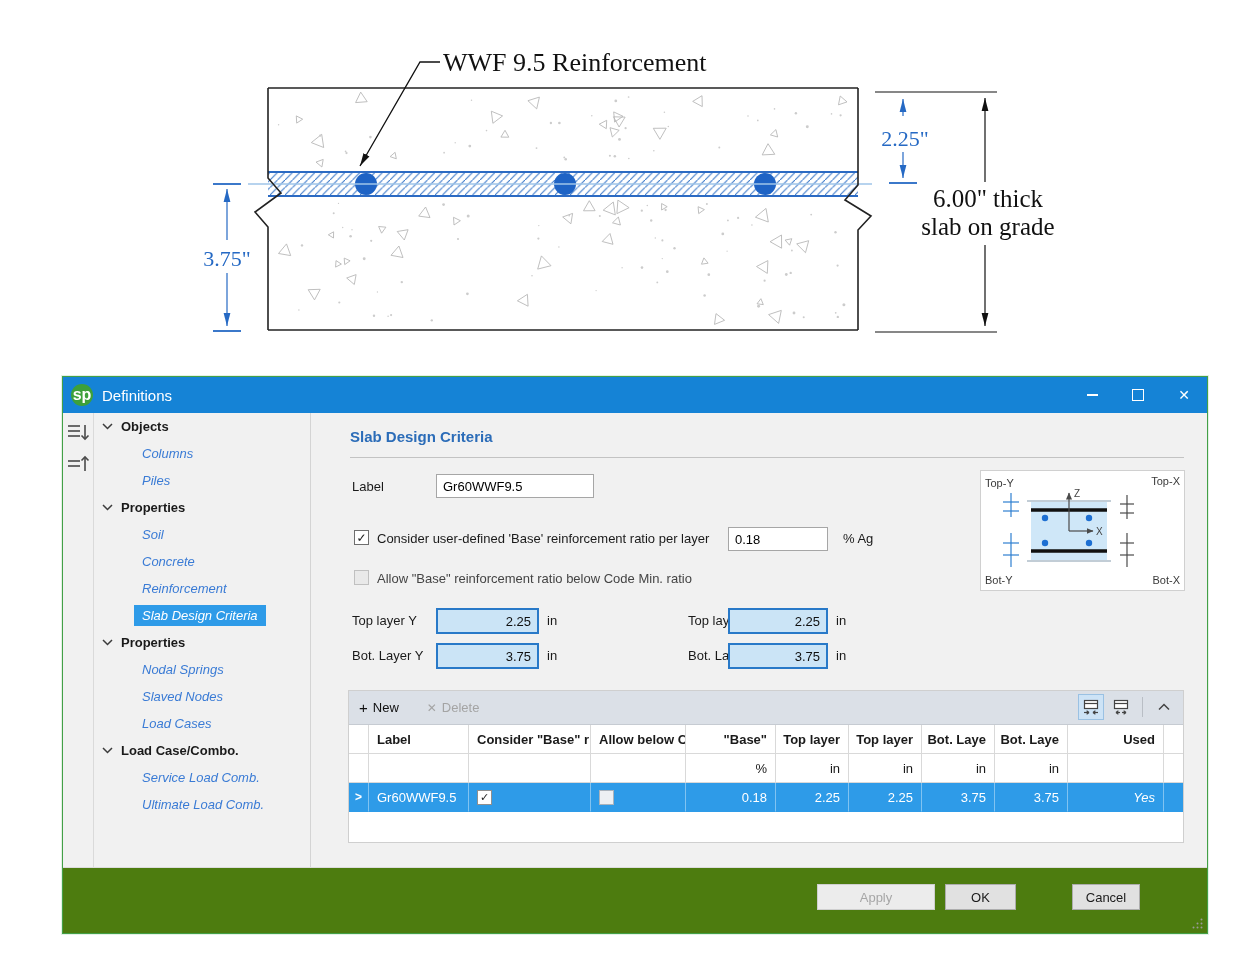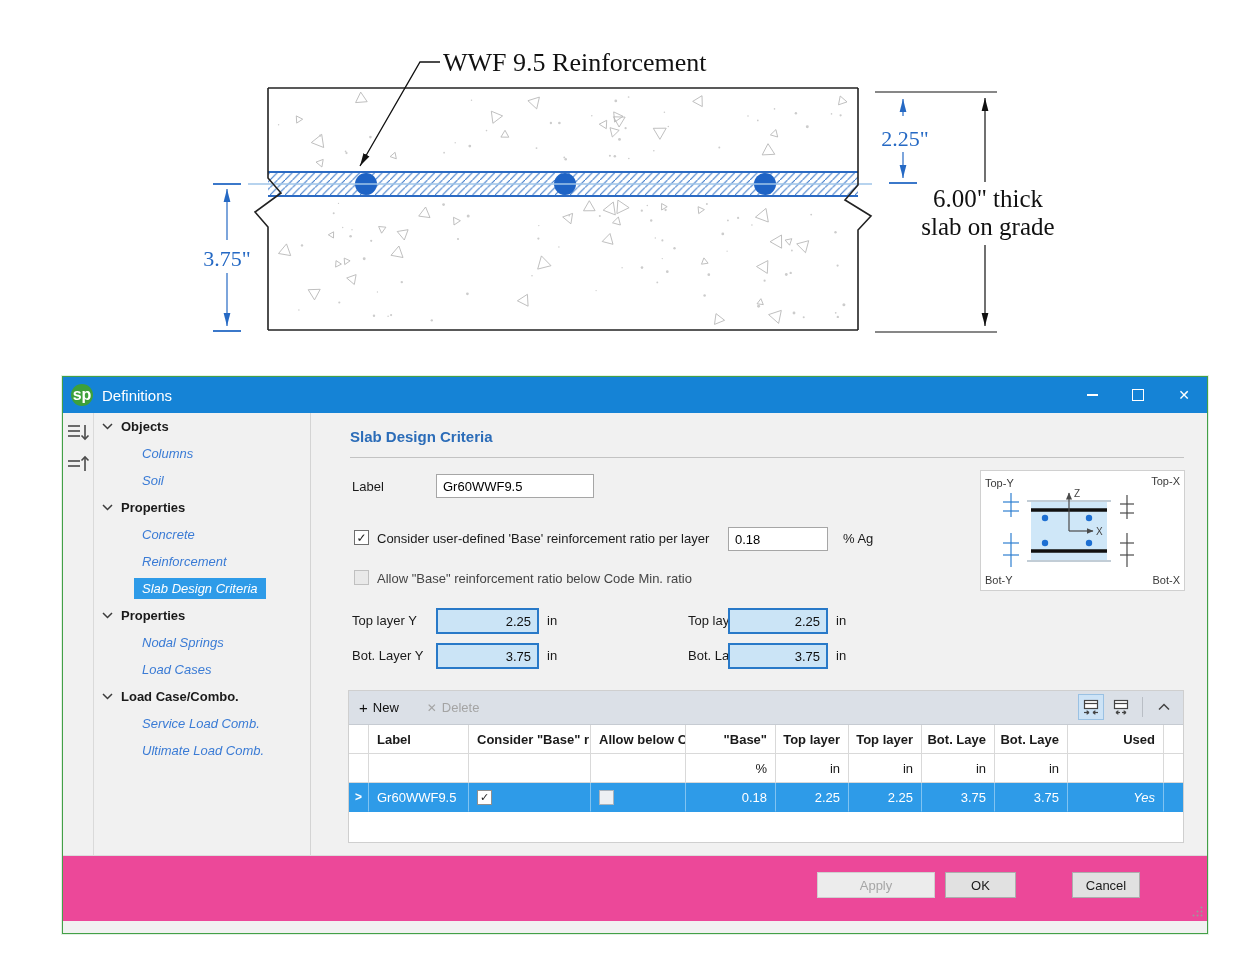--- a/index.html
+++ b/index.html
@@ -54,21 +54,21 @@
   .gcell:last-child{border-right:none;}
   .ghead .gcell{font-weight:bold;}
   .num{justify-content:flex-end;}
   .datarow .gcell{background:#2e9be8;color:#fff;border-right-color:rgba(255,255,255,.4);border-bottom-color:#2e9be8;}
   .rowind{color:#fff;font-weight:bold;justify-content:center;padding:0 2px;font-size:12px;}
   .usedval{color:#cfd7de;font-style:italic;}
   .gcb{width:15px;height:15px;background:#fff;border:1px solid #8f8f8f;display:flex;align-items:center;justify-content:center;font-size:11px;color:#222;box-sizing:border-box;}
   .gcb.un{background:#edf0f3;border-color:#aab3bc;}
   .gempty{height:30px;background:#fff;}
 
-  .footer{position:absolute;left:0;right:0;bottom:12px;height:65px;border-top:1px solid #dcdcdc;background:#ec4899;}
+  .footer{position:absolute;left:0;right:0;bottom:0;height:65px;border-top:1px solid #dcdcdc;background:#4d7c0f;}
   .btn{position:absolute;top:16px;height:26px;background:#e1e1e1;border:1px solid #adadad;font-size:13px;font-family:"Liberation Sans",sans-serif;color:#1a1a1a;display:flex;align-items:center;justify-content:center;box-sizing:border-box;}
   .btn.disabled{background:#ececec;border-color:#cfcfcf;color:#a6a6a6;}
   .grip{position:absolute;right:3px;bottom:3px;}
 </style>
 </head>
 <body>
 
 <div id="app">
 
   <svg id="drawing" width="1250" height="368" viewBox="0 0 1250 368" style="position:absolute;left:0;top:0;">
@@ -318,48 +318,54 @@
     <div class="tree">
       <div class="trow parent">
         <svg class="chev" width="11" height="7">
             <polyline points="1,1 5.5,5.5 10,1" fill="none" stroke="#3c3c3c" stroke-width="1.5"></polyline>
           </svg>
         <span>Objects</span>
       </div>
       <div class="trow child">
           <span class="clabel">Columns</span>
         </div>
-
-      <div class="trow child">
-          <span class="clabel">Soil</span>
-        </div>
+      <div class="trow child">
+          <span class="clabel">Piles</span>
+        </div>
+
       <div class="trow parent">
         <svg class="chev" width="11" height="7">
             <polyline points="1,1 5.5,5.5 10,1" fill="none" stroke="#3c3c3c" stroke-width="1.5"></polyline>
           </svg>
         <span>Properties</span>
       </div>
       <div class="trow child">
+          <span class="clabel">Soil</span>
+        </div>
+      <div class="trow child">
           <span class="clabel">Concrete</span>
         </div>
       <div class="trow child">
           <span class="clabel">Reinforcement</span>
         </div>
       <div class="trow child sel">
           <span class="clabel">Slab Design Criteria</span>
         </div>
 
       <div class="trow parent">
         <svg class="chev" width="11" height="7">
             <polyline points="1,1 5.5,5.5 10,1" fill="none" stroke="#3c3c3c" stroke-width="1.5"></polyline>
           </svg>
         <span>Properties</span>
       </div>
       <div class="trow child">
           <span class="clabel">Nodal Springs</span>
+        </div>
+      <div class="trow child">
+          <span class="clabel">Slaved Nodes</span>
         </div>
 
       <div class="trow child">
           <span class="clabel">Load Cases</span>
         </div>
       <div class="trow parent">
         <svg class="chev" width="11" height="7">
             <polyline points="1,1 5.5,5.5 10,1" fill="none" stroke="#3c3c3c" stroke-width="1.5"></polyline>
           </svg>
         <span>Load Case/Combo.</span>

